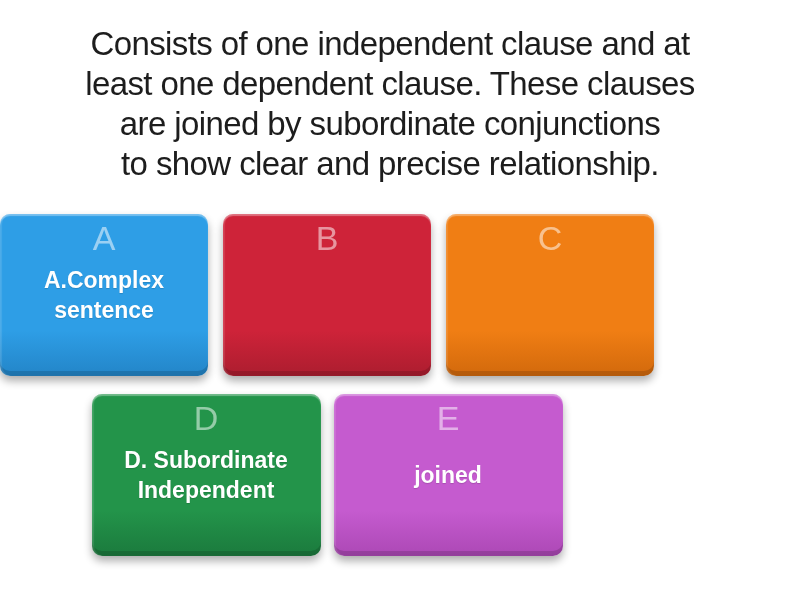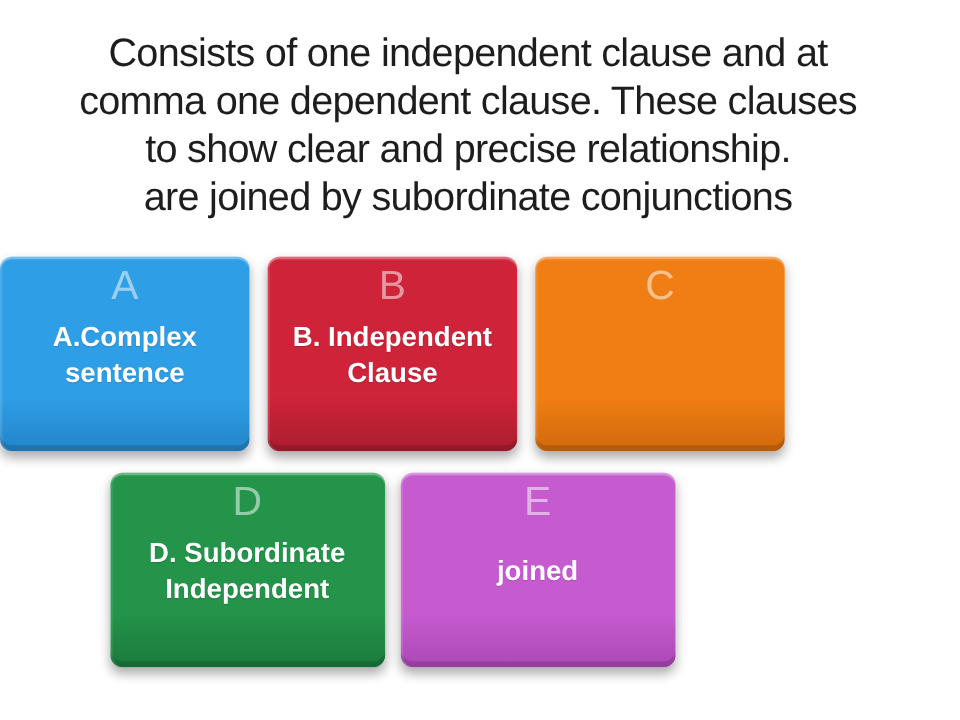--- a/index.html
+++ b/index.html
@@ -88,33 +88,32 @@
     word-spacing: 0;
   }
 </style>
 </head>
 <body>
 
 <div class="page">
 
   <div class="question">
     <span class="qline">Consists of one independent clause and at</span>
-    <span class="qline">comma one dependent clause. These clauses</span>
+    <span class="qline">least one dependent clause. These clauses</span>
+    <span class="qline">are joined by subordinate conjunctions</span>
     <span class="qline">to show clear and precise relationship.</span>
-    <span class="qline">are joined by subordinate conjunctions</span>
   </div>
 
   <div class="row row-1">
     <div class="card" style="--card-color: #2E9EE6; --card-color-dark: #2385C8;">
       <span class="letter">A</span>
       <span class="label">A.Complex sentence</span>
     </div>
     <div class="card" style="--card-color: #CE2339; --card-color-dark: #AC1D2F;">
       <span class="letter">B</span>
-      <span class="label">B. Independent Clause</span>
     </div>
     <div class="card" style="--card-color: #F07E14; --card-color-dark: #D2690C;">
       <span class="letter">C</span>
     </div>
   </div>
 
   <div class="row row-2">
     <div class="card" style="--card-color: #23944A; --card-color-dark: #1B7A3D;">
       <span class="letter">D</span>
       <span class="label">D. Subordinate Independent</span>

